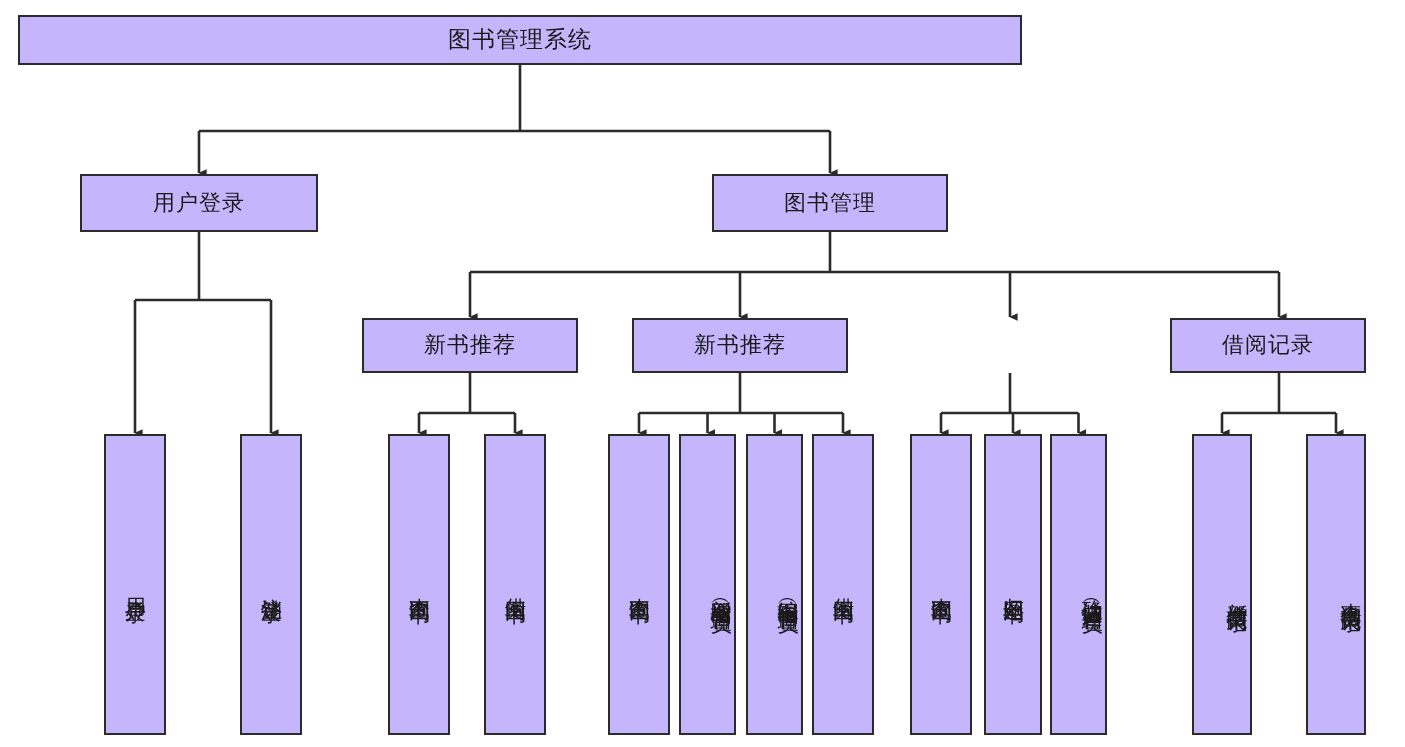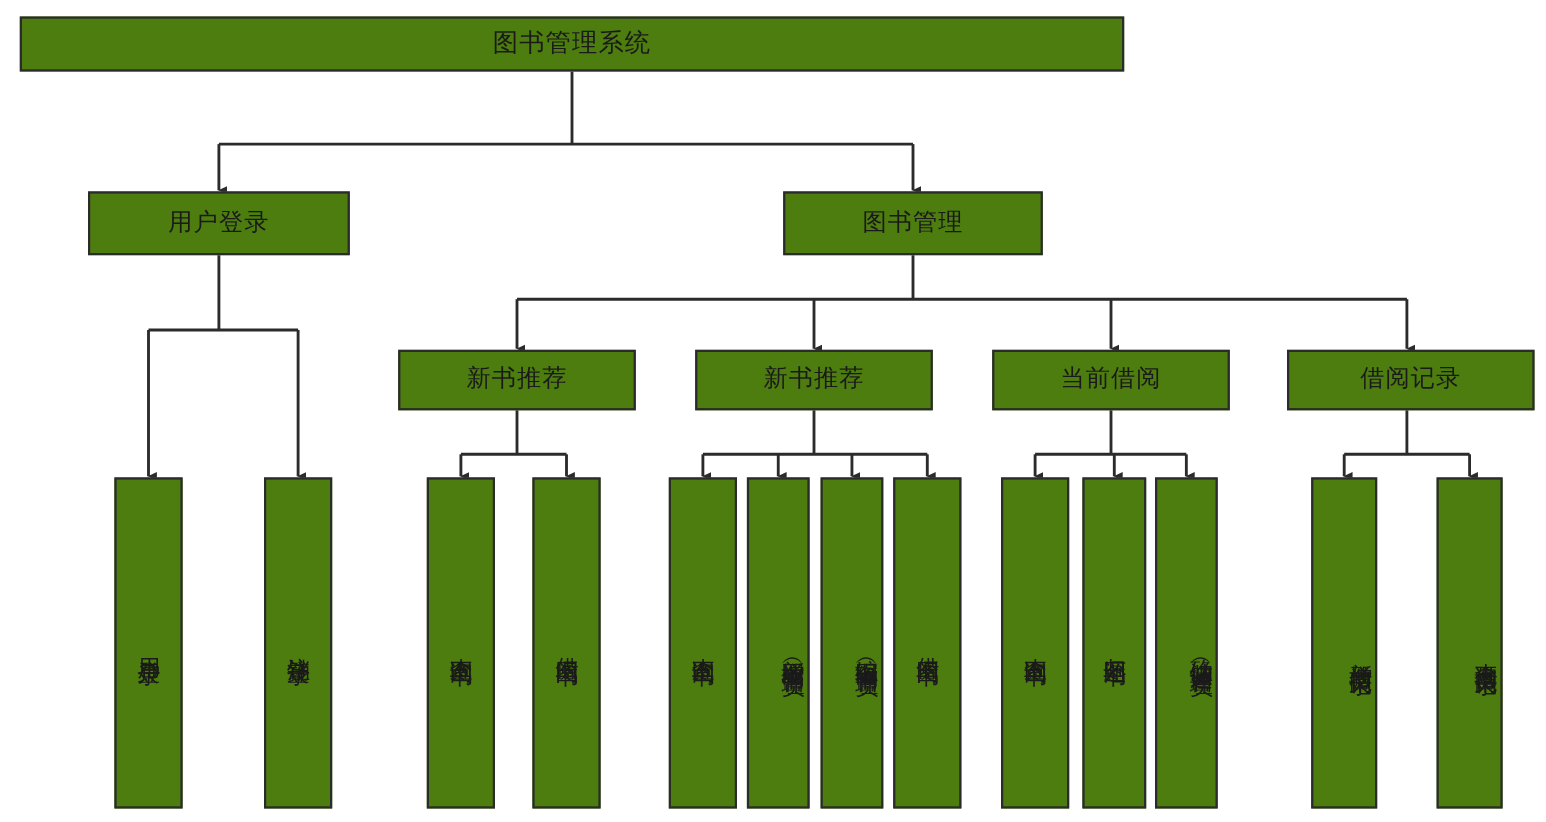--- a/index.html
+++ b/index.html
@@ -22,21 +22,21 @@
     position: absolute;
     left: 0;
     top: 0;
     width: 1405px;
     height: 747px;
     pointer-events: none;
   }
   .node {
     position: absolute;
     box-sizing: border-box;
-    background: #4d7c0f;
+    background: #c4b5fd;
     border: 2px solid #2b2b2b;
     display: flex;
     align-items: center;
     justify-content: center;
     color: #1a1a1a;
   }
   .node-h {
     font-size: 22px;
     letter-spacing: 1px;
     line-height: 1.2;
@@ -116,22 +116,21 @@
       </g>
   </svg>
 
   <div class="node node-h node-root" style="left: 18px; top: 15px; width: 1004px; height: 50px;">图书管理系统</div>
 
   <div class="node node-h" style="left: 80px; top: 174px; width: 238px; height: 58px;">用户登录</div>
   <div class="node node-h" style="left: 712px; top: 174px; width: 236px; height: 58px;">图书管理</div>
 
   <div class="node node-h" style="left: 362px; top: 318px; width: 216px; height: 55px;">新书推荐</div>
   <div class="node node-h" style="left: 632px; top: 318px; width: 216px; height: 55px;">新书推荐</div>
-  <div class="node node-h" style="left: 902px; top: 318px; width: 216px; height: 55px;">当前借阅</div>
-  <div class="node node-h" style="left: 1170px; top: 318px; width: 225px; height: 55px;">借阅记录</div>
+  <div class="node node-h" style="left: 1170px; top: 318px; width: 196px; height: 55px; font-family: Liberation Serif, serif;">借阅记录</div>
 
   <div class="node node-v short" style="left: 104px; top: 434px; width: 62px; height: 301px;">用户登录</div>
   <div class="node node-v short" style="left: 240px; top: 434px; width: 62px; height: 301px;">注销登录</div>
   <div class="node node-v short" style="left: 388px; top: 434px; width: 62px; height: 301px;">查询图书</div>
   <div class="node node-v short" style="left: 484px; top: 434px; width: 62px; height: 301px;">借阅图书</div>
   <div class="node node-v short" style="left: 608px; top: 434px; width: 62px; height: 301px;">查询图书</div>
   <div class="node node-v" style="left: 679px; top: 434px; width: 57px; height: 301px;">新增图书（管理员）</div>
   <div class="node node-v" style="left: 746px; top: 434px; width: 57px; height: 301px;">编辑图书（管理员）</div>
   <div class="node node-v short" style="left: 812px; top: 434px; width: 62px; height: 301px;">借阅图书</div>
   <div class="node node-v short" style="left: 910px; top: 434px; width: 62px; height: 301px;">查询图书</div>

